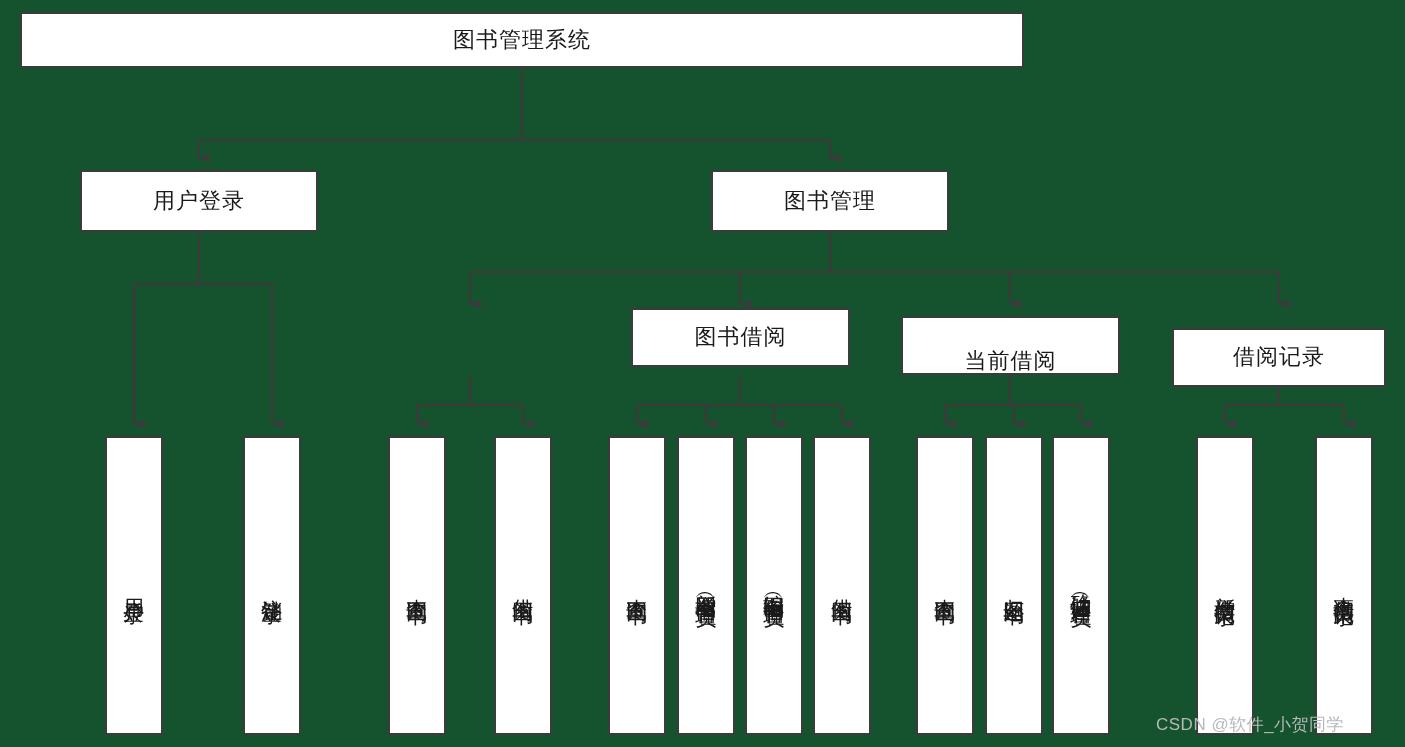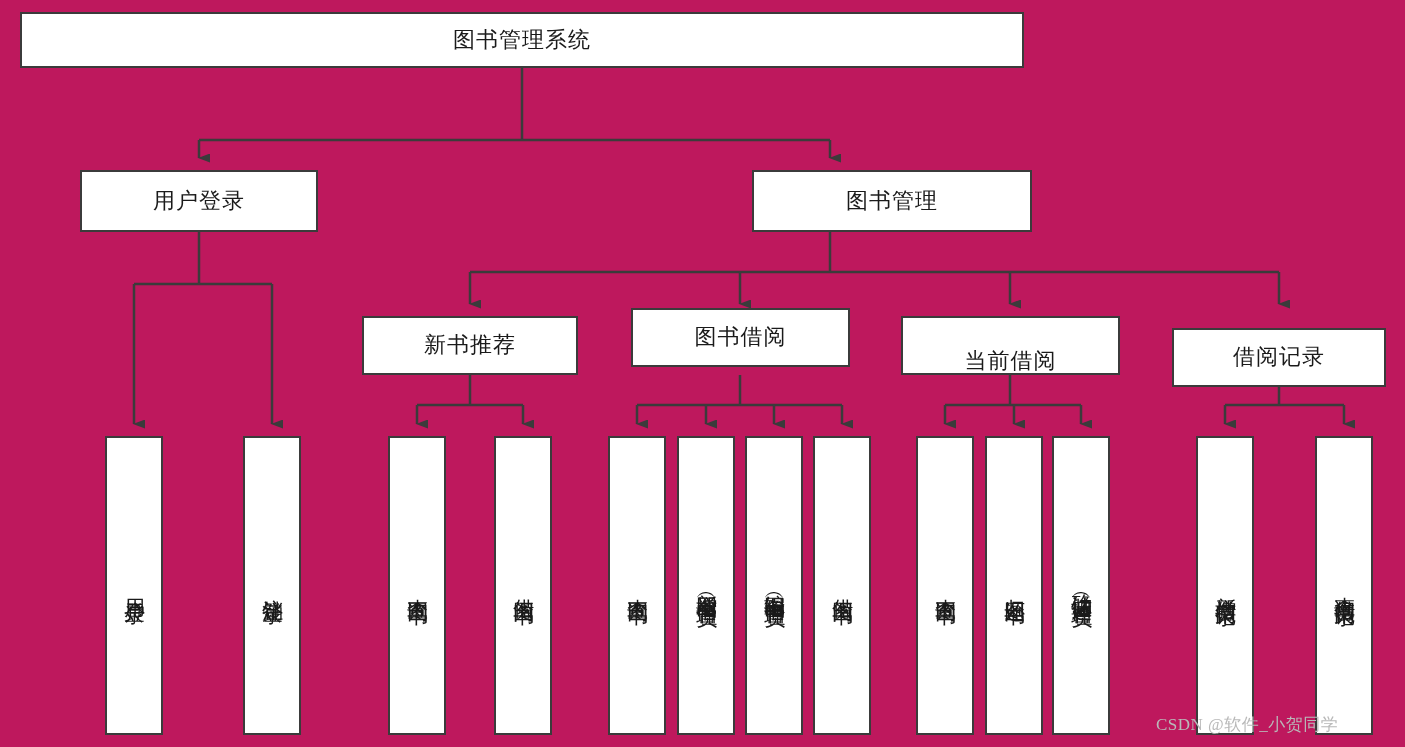--- a/index.html
+++ b/index.html
@@ -4,22 +4,22 @@
 <style>
   html, body {
     margin: 0;
     padding: 0;
     background: #ffffff;
   }
   #canvas {
     position: relative;
     width: 1405px;
     height: 747px;
-    background: #be185d;
-    font-family: Liberation Serif, serif;
+    background: #14532d;
+    font-family: Liberation Sans, sans-serif;
     overflow: hidden;
   }
   svg.wires {
     position: absolute;
     left: 0;
     top: 0;
     width: 1405px;
     height: 747px;
     pointer-events: none;
   }
@@ -112,27 +112,24 @@
     </g>
   </svg>
 
   <div class="node h" style="left:20px; top:12px; width:1004px; height:56px;">
     <span>图书管理系统</span>
   </div>
 
   <div class="node h" style="left:80px; top:170px; width:238px; height:62px;">
     <span>用户登录</span>
   </div>
-  <div class="node h" style="left:752px; top:170px; width:280px; height:62px;justify-content:center;">
+  <div class="node h" style="left:711px; top:170px; width:238px; height:62px;justify-content:center;">
     <span>图书管理</span>
   </div>
 
-  <div class="node h" style="left:362px; top:316px; width:216px; height:59px;">
-    <span>新书推荐</span>
-  </div>
   <div class="node h" style="left:631px; top:308px; width:219px; height:59px;">
     <span>图书借阅</span>
   </div>
   <div class="node h" style="left:901px; top:316px; width:219px; height:59px;align-items:flex-end;">
     <span>当前借阅</span>
   </div>
   <div class="node h" style="left:1172px; top:316px; width:214px; height:59px;margin-top:12px;">
     <span>借阅记录</span>
   </div>
 

